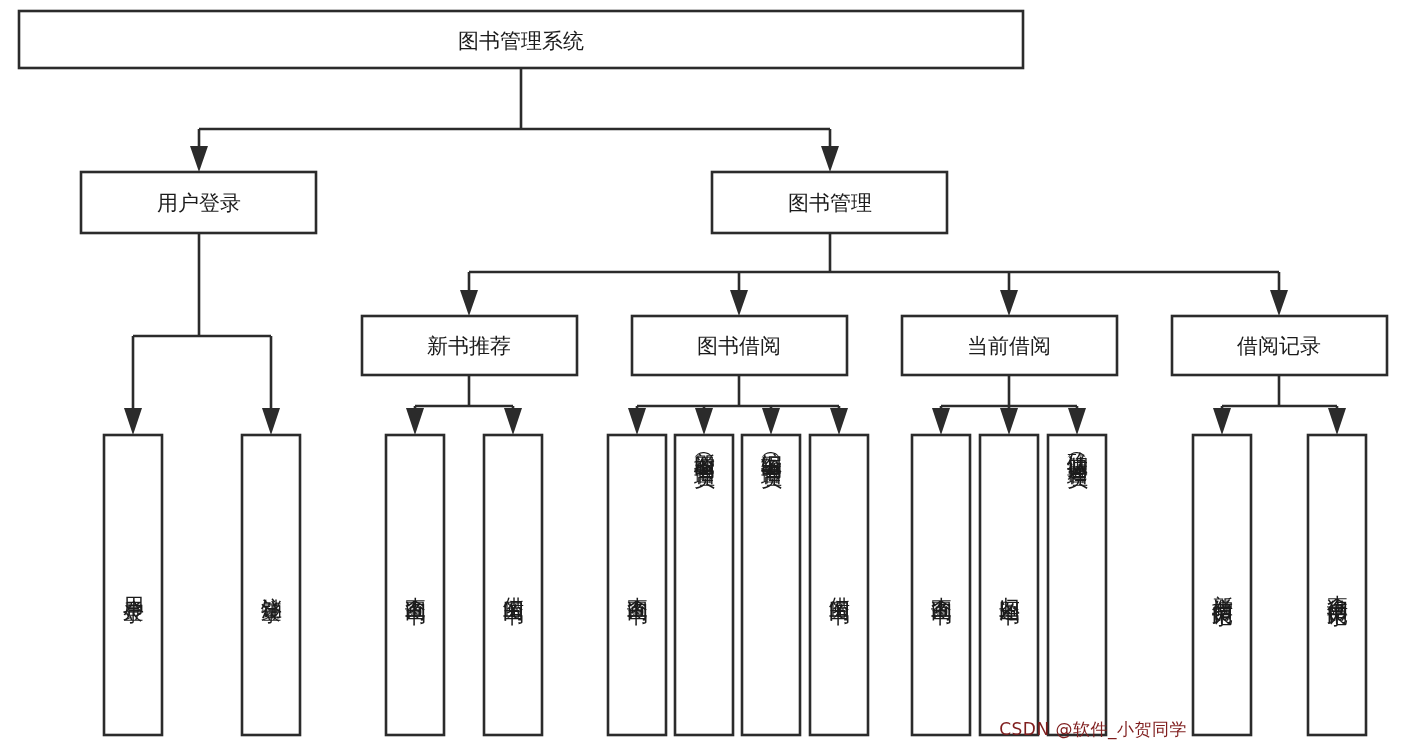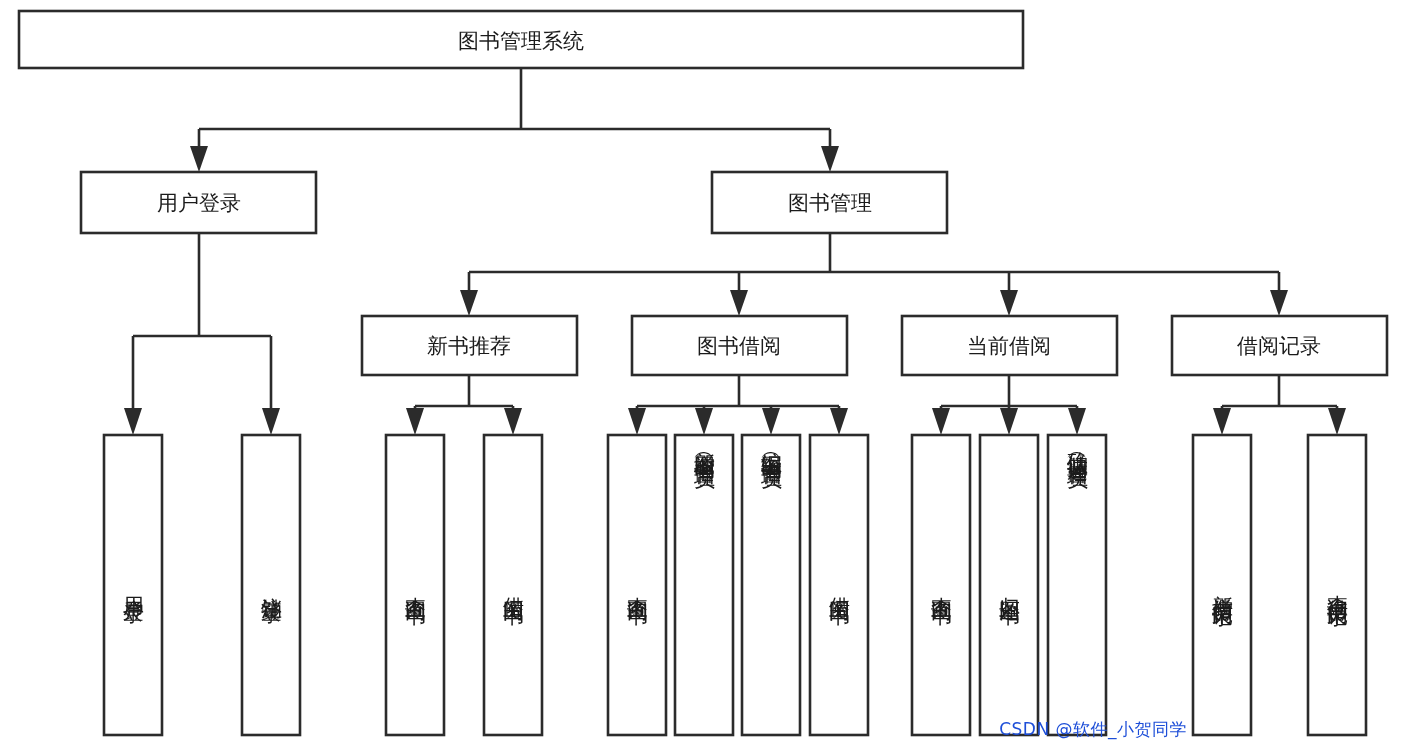--- a/index.html
+++ b/index.html
@@ -66,21 +66,21 @@
     color: #1b1b1b;
     white-space: nowrap;
     text-align: center;
   }
   .watermark {
     position: absolute;
     right: 10px;
     bottom: 6px;
     font-family: "DejaVu Sans", "Liberation Sans", sans-serif;
     font-size: 17px;
-    color: #1d4ed8;
+    color: #7f1d1d;
     letter-spacing: 0.5px;
     white-space: nowrap;
     margin-top: 16px;
   }
 </style>
 </head>
 <body>
 
 <div id="diagram-root">
 

